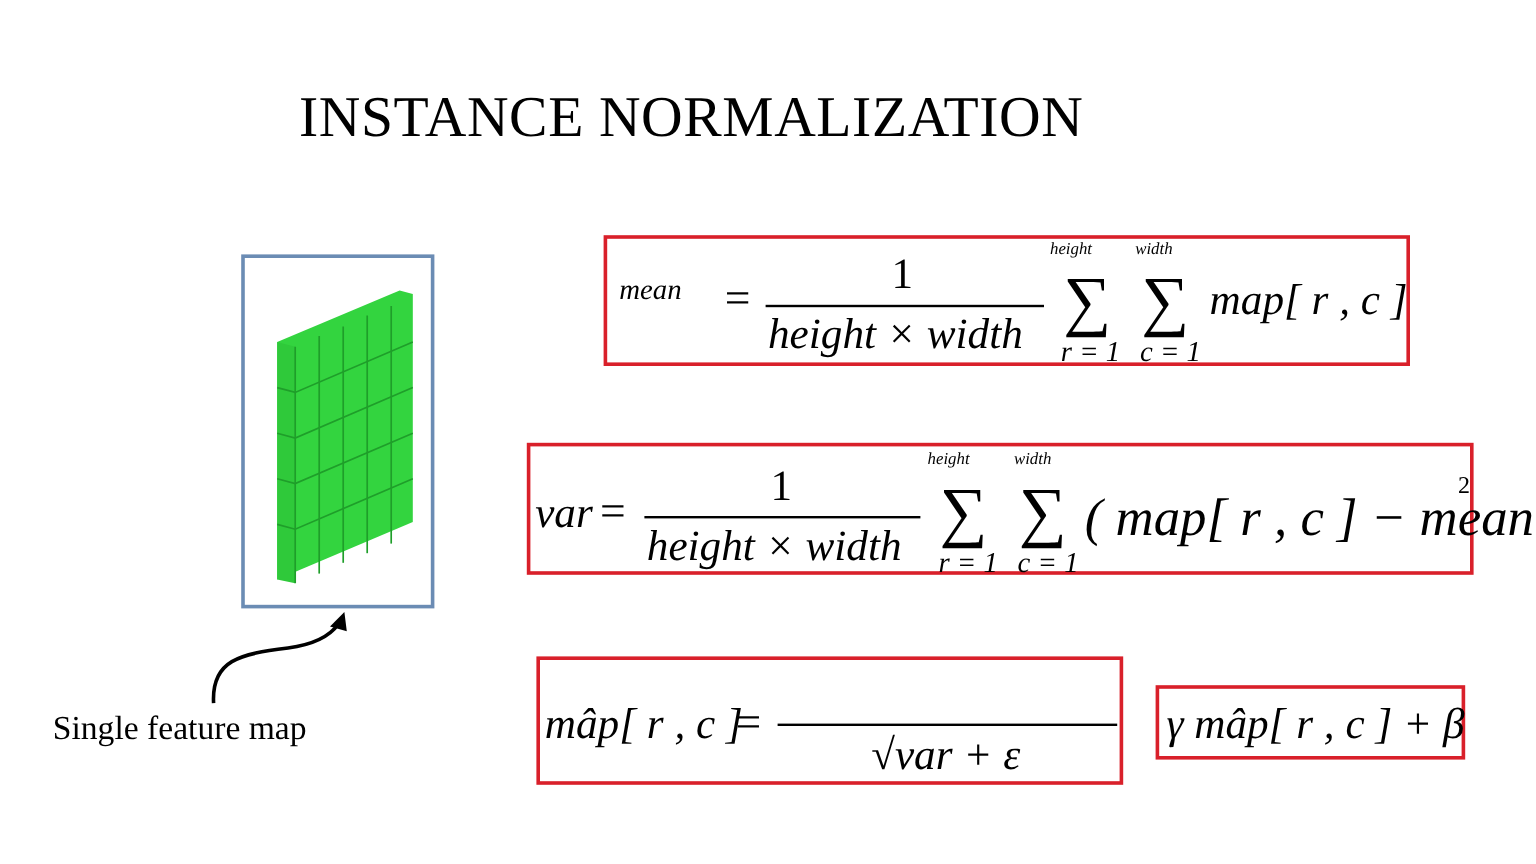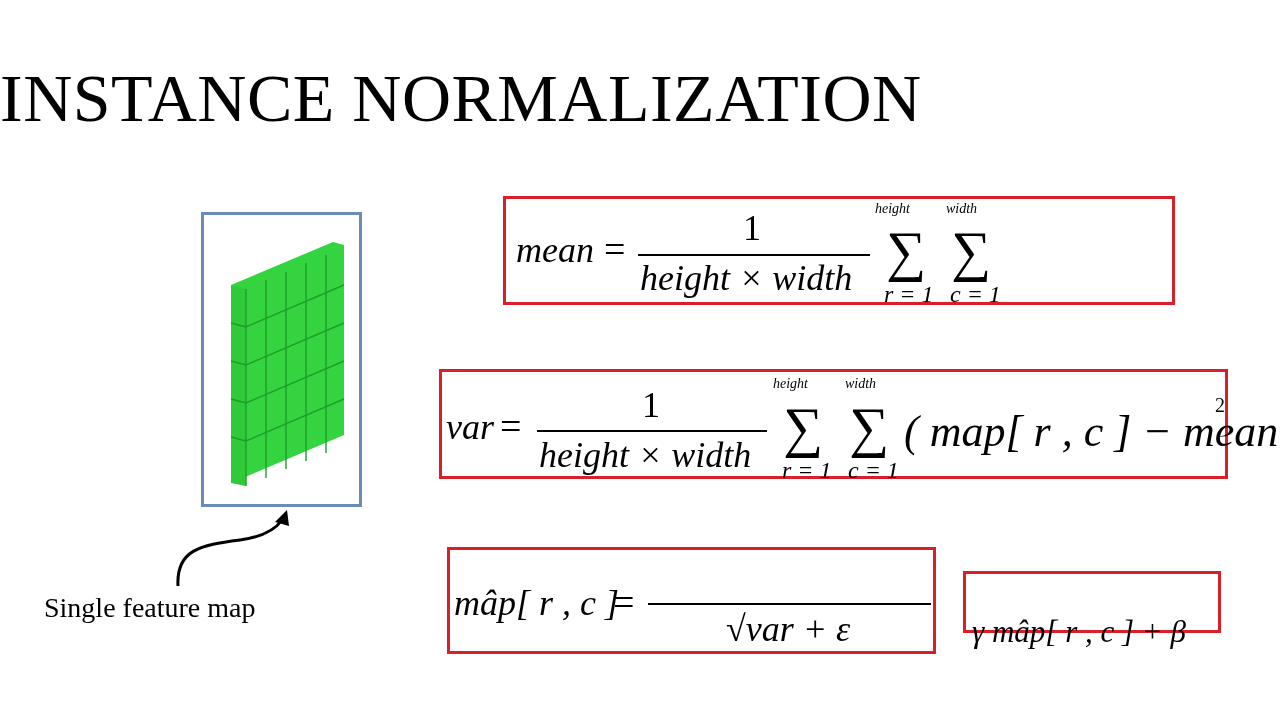--- a/index.html
+++ b/index.html
@@ -2,22 +2,22 @@
 <html><head>
 <meta charset="utf-8">
 <style>
   html, body { margin: 0; padding: 0; }
   body {
     width: 1280px; height: 720px; position: relative; overflow: hidden;
     background: #ffffff; color: #000;
     font-family: "Liberation Serif", "DejaVu Serif", serif;
   }
   .title {
-    position: absolute; left: 0; top: 58px; width: 1152px; 
-    font-size: 68px; letter-spacing: 0.5px; line-height: 80px;
+    position: absolute; left: 0; top: 58px; width: 1152px; text-align: center;
+    font-size: 48px; letter-spacing: 0.5px; line-height: 80px;
   }
   .fmap-box {
     position: absolute; left: 201px; top: 212px; width: 161px; height: 295px;
     border: 3px solid #6b8cb4; box-sizing: border-box;
   }
   .fmap-svg { position: absolute; left: 0; top: 0; }
   .label {
     position: absolute; left: 44px; top: 588px; font-size: 28px; line-height: 40px;
   }
   .arrow-svg { position: absolute; left: 0; top: 0; }
@@ -59,31 +59,32 @@
 </div>
 
 <svg class="arrow-svg" width="400" height="620">
   <path d="M178,586 C176,550 200,545 240,540 C262,537 275,530 282,520" stroke="#000" stroke-width="3" fill="none"></path>
   <polygon points="287,510 275,522 289,526" fill="#000"></polygon>
 </svg>
 
 <div class="label">Single feature map</div>
 
 <div class="eqbox" style="left:503px;top:196px;width:672px;height:109px;">
-  <span class="m" style="left:10px;top:30px;font-size:36px;">mean</span>
+  <span class="m" style="left:10px;top:30px;font-size:24px;">mean</span>
   <span class="u" style="left:98px;top:28px;font-size:38px;">=</span>
   <span class="u" style="left:237px;top:8px;font-size:36px;">1</span>
   <div class="hr" style="left:132px;top:55px;width:232px;"></div>
   <span class="m" style="left:134px;top:58px;font-size:36px;">height × width</span>
   <span class="small" style="left:369px;top:2px;">height</span>
   <span class="sig" style="left:380px;top:24px;">∑</span>
   <span class="lim m" style="left:378px;top:82px;">r = 1</span>
   <span class="small" style="left:440px;top:2px;">width</span>
   <span class="sig" style="left:445px;top:24px;">∑</span>
   <span class="lim m" style="left:444px;top:82px;">c = 1</span>
+  <span class="m" style="left:502px;top:30px;font-size:36px;">map[ r , c ]</span>
 </div>
 
 <div class="eqbox" style="left:439px;top:369px;width:789px;height:110px;">
   <span class="m" style="left:4px;top:34px;font-size:36px;">var</span>
   <span class="u" style="left:58px;top:32px;font-size:38px;">=</span>
   <span class="u" style="left:200px;top:12px;font-size:36px;">1</span>
   <div class="hr" style="left:95px;top:58px;width:230px;"></div>
   <span class="m" style="left:97px;top:62px;font-size:36px;">height × width</span>
   <span class="small" style="left:331px;top:4px;">height</span>
   <span class="sig" style="left:341px;top:27px;">∑</span>
@@ -96,14 +97,14 @@
 </div>
 
 <div class="eqbox" style="left:447px;top:547px;width:489px;height:107px;">
   <span class="m" style="left:4px;top:32px;font-size:36px;">mâp[ r , c ]</span>
   <span class="u" style="left:163px;top:30px;font-size:38px;">=</span>
   <div class="hr" style="left:198px;top:53px;width:283px;"></div>
   <span class="m" style="left:276px;top:58px;font-size:36px;">√var + ε</span>
 </div>
 
 <div class="eqbox" style="left:963px;top:571px;width:258px;height:62px;">
-  <span class="m" style="left:6px;top:8px;font-size:31px;margin-top:32px;">γ mâp[ r , c ] + β</span>
+  <span class="m" style="left:6px;top:8px;font-size:36px;">γ mâp[ r , c ] + β</span>
 </div>
 
 </body></html>

